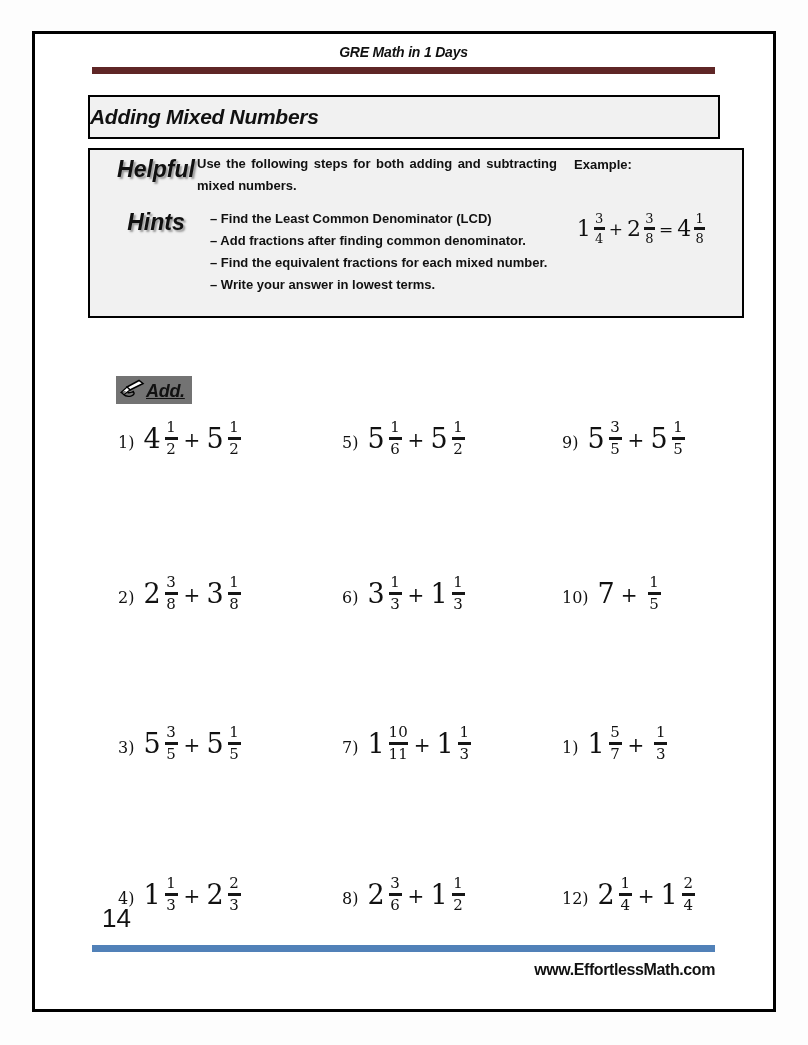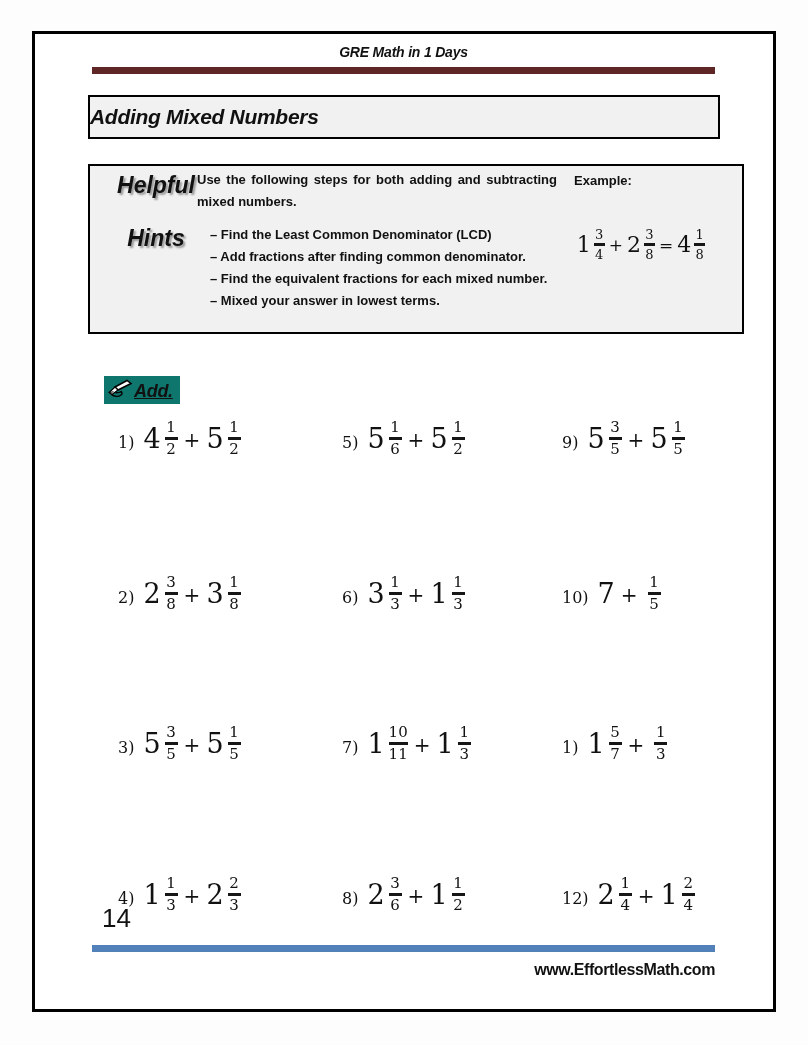--- a/index.html
+++ b/index.html
@@ -21,21 +21,21 @@
   }
   .section-box{
     position:absolute;left:88px;top:95px;width:632px;height:44px;
     box-sizing:border-box;border:2px solid #000;background:var(--box-bg,#f2f2f2);
     display:flex;align-items:center;padding-left:0;
   }
   .section-box span{
     font-style:italic;font-weight:bold;font-size:21px;letter-spacing:-0.3px;
   }
   .hints-box{
-    position:absolute;left:88px;top:164px;width:656px;height:170px;
+    position:absolute;left:88px;top:148px;width:656px;height:170px;
     box-sizing:border-box;border:2px solid #000;background:var(--box-bg,#f2f2f2);
   }
   .hints-heading{position:absolute;left:8px;top:8px;width:116px;text-align:center;}
   .hints-heading div{
     font-style:italic;font-weight:bold;font-size:23px;line-height:1;
     text-shadow:2px 2px 2px #999;
   }
   .hints-heading div:first-child{margin-bottom:30px;}
   .hints-body{
     position:absolute;left:107px;top:3px;width:360px;
@@ -61,21 +61,21 @@
   }
   .bar{height:3px;background:#161616;width:100%;min-width:13px;margin:1px 0 2px 0;}
   .op{font-size:20px;margin:0 6px;line-height:1;transform:translateY(1px);
       font-family:"DejaVu Serif",serif;}
   .example-eq .whole{font-size:22px;}
   .example-eq .frac{font-size:13px;margin-left:3px;}
   .example-eq .op{font-size:17px;margin:0 4px;}
   .example-eq .bar{height:3px;min-width:11px;}
   
   .add-tag{
-    position:absolute;left:104px;top:376px;background:#0f766e;
+    position:absolute;left:116px;top:376px;background:#737373;
     display:flex;align-items:flex-end;padding:3px 7px 2px 3px;
   }
   .add-label{
     font-style:italic;font-weight:bold;font-size:18px;
     text-decoration:underline;letter-spacing:-0.3px;
   }
   
   .problems{
     position:absolute;left:118px;top:420px;
     display:grid;grid-template-columns:224px 220px 200px;
@@ -117,21 +117,21 @@
   <div class="hints-heading">
     <div>Helpful</div>
     <div>Hints</div>
   </div>
   <div class="hints-body">
     <p class="hints-intro">Use the following steps for both adding and subtracting mixed numbers.</p>
     <ul class="hints-bullets">
         <li>– Find the Least Common Denominator (LCD)</li>
         <li>– Add fractions after finding common denominator.</li>
         <li>– Find the equivalent fractions for each mixed number.</li>
-        <li>– Mixed your answer in lowest terms.</li>
+        <li>– Write your answer in lowest terms.</li>
       </ul>
   </div>
   <div class="example-label">Example:</div>
   <div class="example-eq">
       <span class="mixed">
         <span class="whole">1</span>
         <span class="frac">
           <span class="num">3</span>
           <span class="bar"></span>
           <span class="den">4</span>

